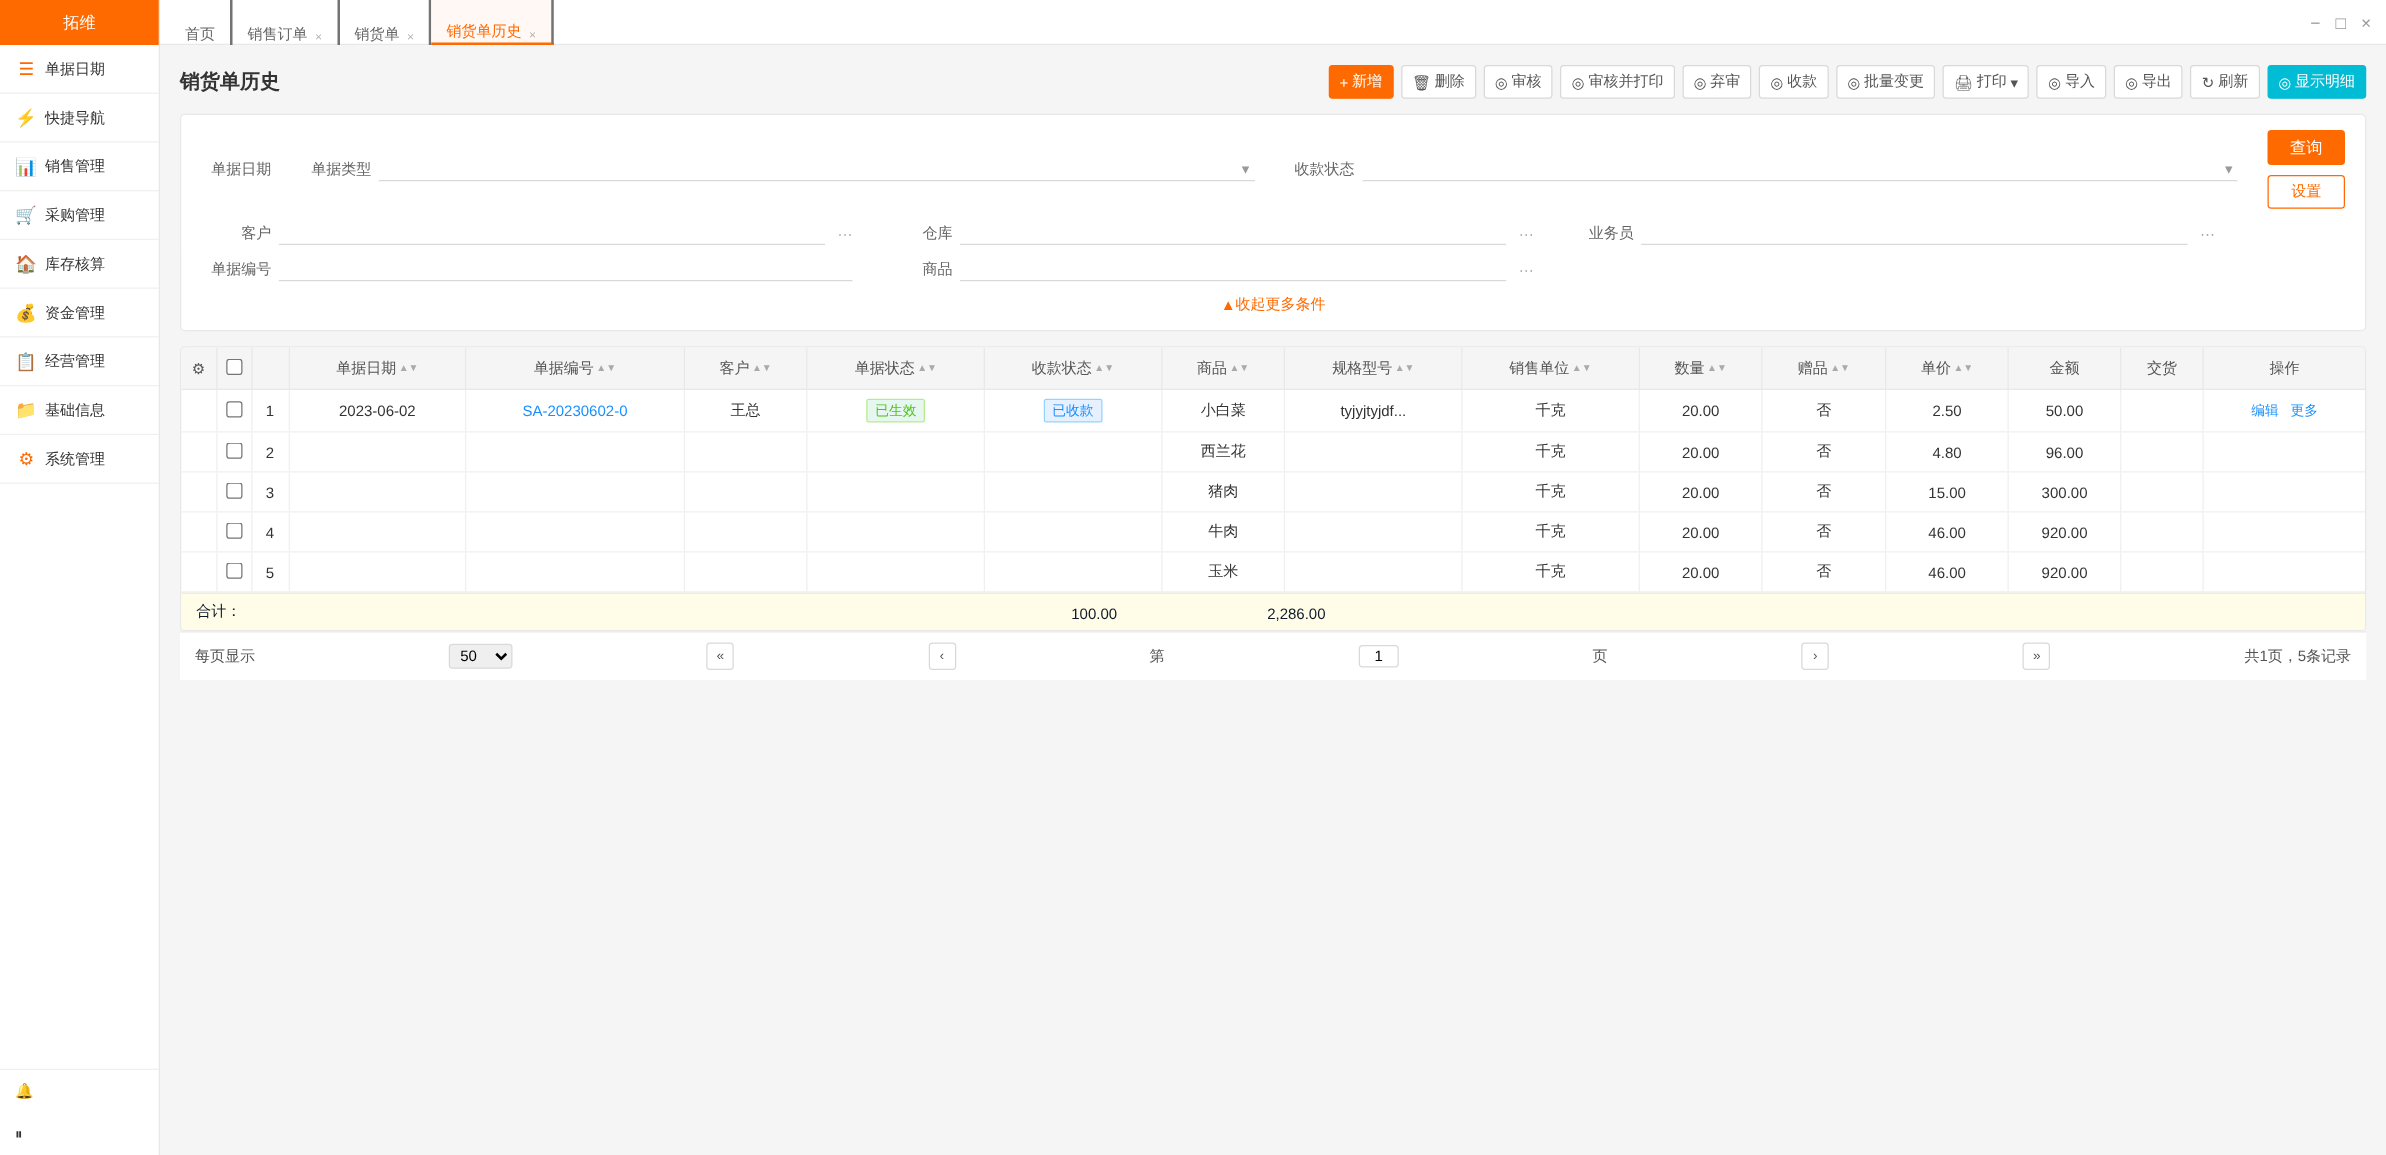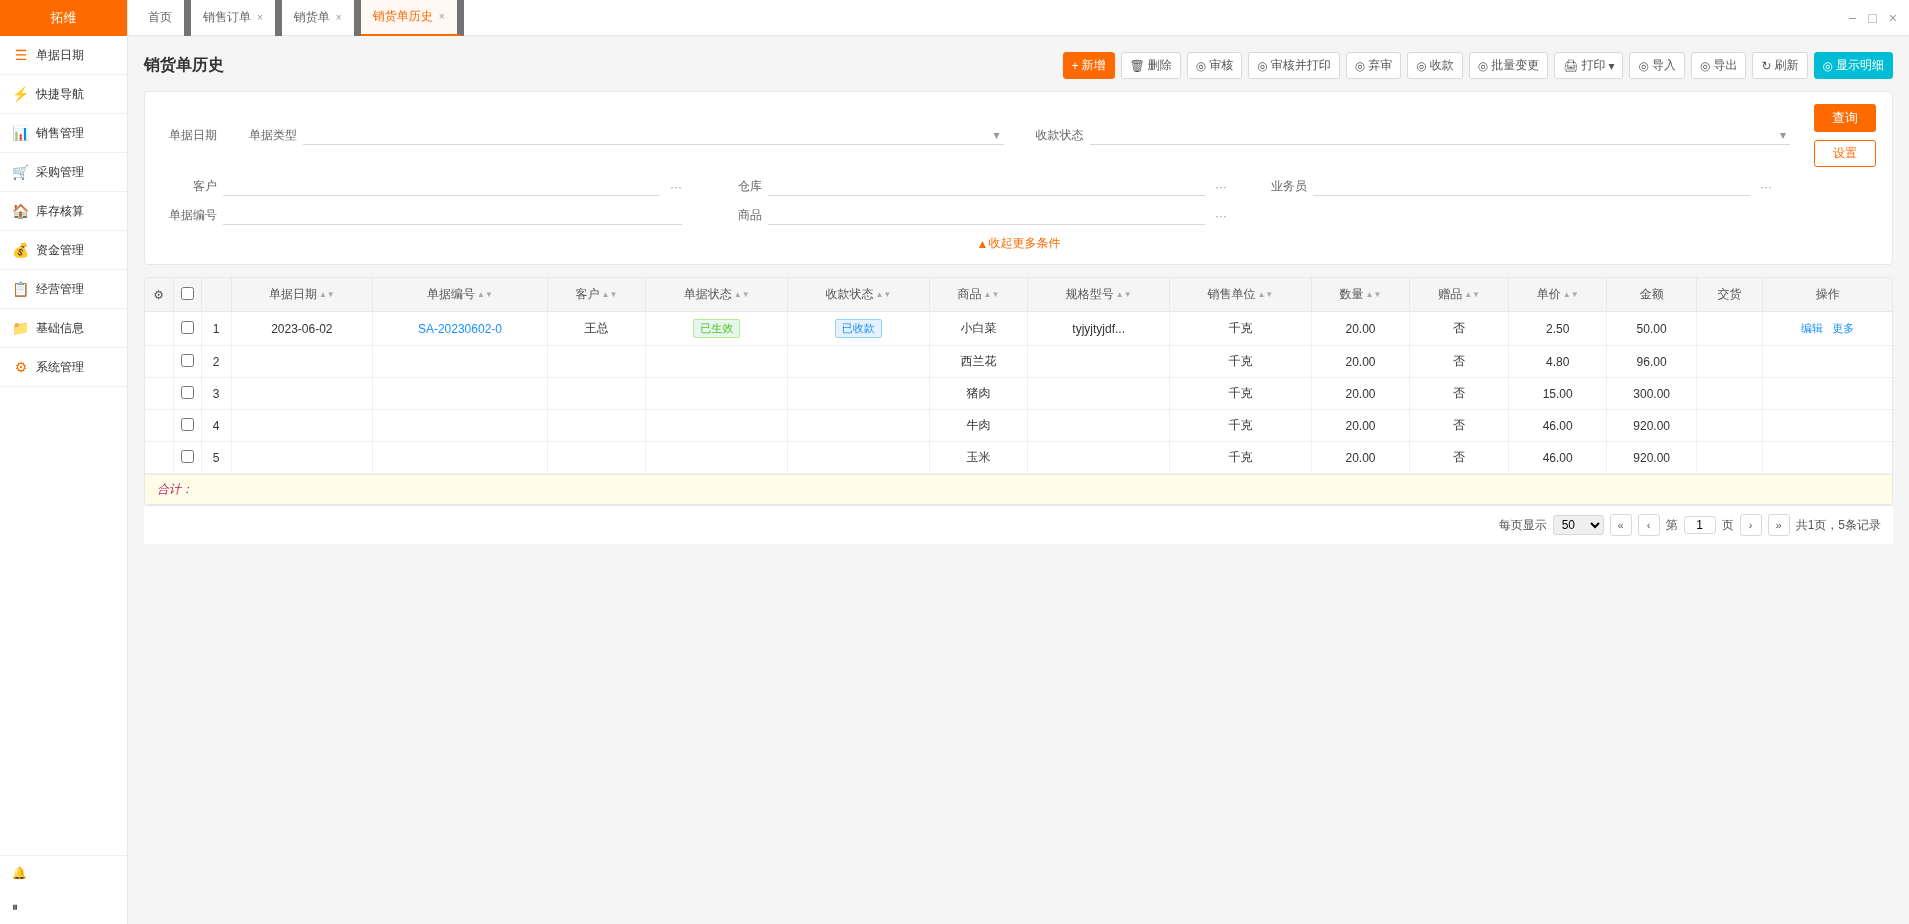--- a/index.html
+++ b/index.html
@@ -11,21 +11,21 @@
     .sidebar-item { display: flex; align-items: center; padding: 10px 12px; cursor: pointer; color: #333; font-size: 12px; border-bottom: 1px solid #f0f0f0; }
     .sidebar-item .s-icon { width: 18px; height: 18px; margin-right: 6px; display: flex; align-items: center; justify-content: center; color: #ff6a00; font-size: 14px; }
     .sidebar-footer { margin-top: auto; border-top: 1px solid #f0f0f0; }
     .sidebar-footer-item { display: flex; align-items: center; padding: 10px 12px; cursor: pointer; color: #333; font-size: 12px; }
 
     
     .main { flex: 1; display: flex; flex-direction: column; overflow: hidden; }
 
     
     .tab-bar { background: #fff; border-bottom: 1px solid #e8e8e8; display: flex; align-items: center; height: 36px; padding: 0 8px; }
-    .tab { display: flex; align-items: center; padding: 0 12px; height: 36px; cursor: pointer; font-size: 12px; color: #666; border-right: 7px solid #737373; white-space: nowrap; }
+    .tab { display: flex; align-items: flex-end; padding: 0 12px; height: 36px; cursor: pointer; font-size: 12px; color: #666; border-right: 2px solid #737373; white-space: nowrap; font-family: Liberation Serif, serif; }
     .tab.active { color: #ff6a00; border-bottom: 2px solid #ff6a00; background: #fff8f5; }
     .tab .tab-close { margin-left: 6px; color: #999; font-size: 10px; cursor: pointer; }
     .tab-bar-end { margin-left: auto; display: flex; align-items: center; gap: 4px; }
     .tab-bar-btn { color: #999; font-size: 14px; cursor: pointer; padding: 2px 4px; }
 
     
     .content { flex: 1; padding: 16px; overflow: auto; background: #f5f5f5; }
 
     
     .page-header { display: flex; align-items: center; justify-content: space-between; margin-bottom: 12px; }
@@ -64,26 +64,26 @@
     .status-badge { display: inline-block; padding: 1px 6px; border-radius: 2px; font-size: 11px; }
     .status-green { background: #e6f7f0; color: #52c41a; border: 1px solid #b7eb8f; }
     .status-blue { background: #e6f0ff; color: #1890ff; border: 1px solid #91d5ff; }
     .col-sort { display: flex; align-items: center; justify-content: center; gap: 2px; cursor: pointer; }
     .sort-icon { display: flex; flex-direction: column; font-size: 8px; color: #aaa; line-height: 1; }
     .settings-col { width: 28px; }
     .checkbox-col { width: 28px; }
     .action-btn { color: #1890ff; cursor: pointer; font-size: 11px; padding: 1px 3px; }
 
     
-    .table-summary { background: #fffde7; border-top: 1px solid #e8e8e8; display: flex; align-items: flex-end; padding: 6px 12px; font-size: 12px; color: #be185d; font-style: italic; }
+    .table-summary { background: #fffde7; border-top: 1px solid #e8e8e8; display: flex; align-items: flex-end; padding: 6px 12px; font-size: 12px; color: #0f172a; }
     .sum-label { min-width: 100px; }
     .sum-values { display: flex; gap: 40px; flex: 1; }
 
     
-    .pagination-bar { display: flex; align-items: center; justify-content: flex-end; padding: 8px 12px; background: #fff; border-top: 1px solid #e8e8e8; font-size: 12px; color: #555; gap: 6px; }
+    .pagination-bar { display: flex; align-items: center; justify-content: space-between; padding: 8px 12px; background: #fff; border-top: 1px solid #e8e8e8; font-size: 12px; color: #555; gap: 6px; }
     .page-input { width: 32px; text-align: center; border: 1px solid #d9d9d9; border-radius: 3px; padding: 1px 4px; font-size: 12px; }
     .page-nav-btn { width: 22px; height: 22px; display: flex; align-items: center; justify-content: center; border: 1px solid #d9d9d9; border-radius: 3px; cursor: pointer; color: #555; font-size: 11px; background: #fff; }
     select.ps { border: 1px solid #d9d9d9; border-radius: 3px; padding: 1px 4px; font-size: 12px; }
 
     .link-text { color: #1890ff; cursor: pointer; text-decoration: none; }
   </style>
 </head>
 <body>
 
 <div class="sidebar">
@@ -467,20 +467,24 @@
               <td>46.00</td>
               <td>920.00</td>
               <td></td>
               <td></td>
             </tr>
           </tbody>
       </table>
 
       <div class="table-summary">
         <span class="sum-label">合计：</span>
+        <div class="sum-values">
+          <span style="margin-left:600px;">100.00</span>
+          <span style="margin-left:80px;">2,286.00</span>
+        </div>
       </div>
     </div>
 
     <div class="pagination-bar">
       <span>每页显示</span>
       <select class="ps">
         <option>50</option>
         <option>10</option>
         <option>20</option>
         <option>100</option>

